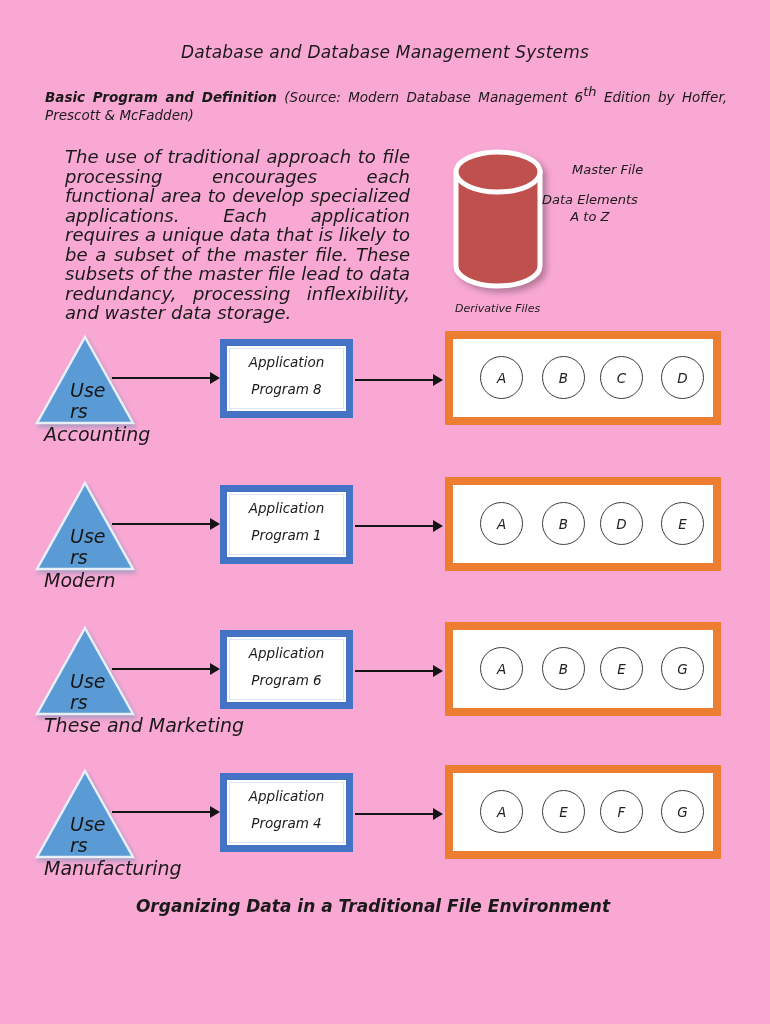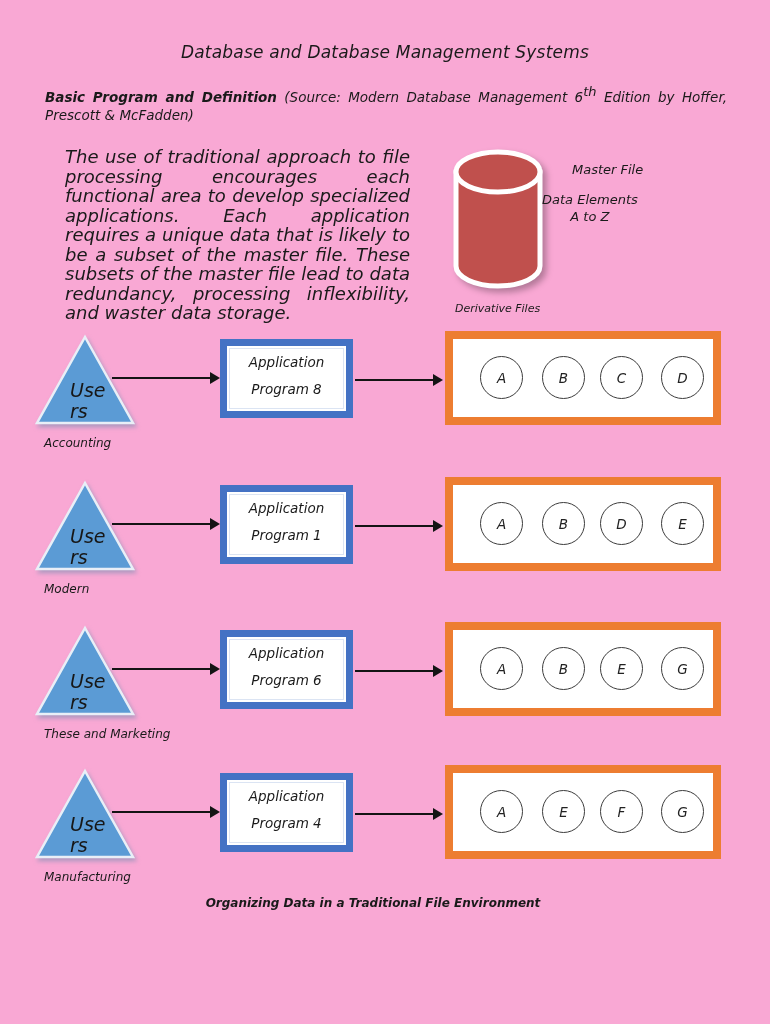--- a/index.html
+++ b/index.html
@@ -31,21 +31,21 @@
 
   .row{position:absolute;left:0;width:770px;height:125px;}
   .tri{
     position:absolute;left:34px;top:3px;width:102px;height:96px;
     filter:drop-shadow(2px 3px 2px rgba(110,140,175,.55));
   }
   .tri polygon{fill:#5B9BD5;stroke:#E9EFF7;stroke-width:2.5;}
   .users{
     position:absolute;left:70px;top:49px;font-size:19px;line-height:21px;color:#171717;
   }
-  .dept{position:absolute;left:44px;top:105px;font-size:12px;}
+  .dept{position:absolute;left:44px;top:92px;font-size:19px;}
   .appbox{
     position:absolute;left:220px;top:8px;width:133px;height:79px;box-sizing:border-box;
     border:7px solid #4472C4;background:#fff;
     box-shadow:inset 0 0 0 2px #ffffff, inset 0 0 0 3px #dbe4f3;
     text-align:center;font-size:13.5px;padding-top:8px;
   }
   .appbox .l1{margin-bottom:11px;}
   .arrow{position:absolute;height:2px;background:#141414;}
   .arrow::after{
     content:"";position:absolute;right:-9px;top:-5px;
@@ -58,21 +58,21 @@
     border:8px solid #ED7D31;background:#fff;
   }
   .circle{
     position:absolute;top:17px;width:43px;height:43px;border-radius:50%;
     border:1.6px solid #3c3c3c;background:#fff;box-sizing:border-box;
     display:flex;align-items:center;justify-content:center;font-size:13.5px;color:#222;
   }
   .circle.c0{left:27px}.circle.c1{left:89px}.circle.c2{left:147px}.circle.c3{left:208px}
   .caption{
     position:absolute;top:896px;left:0;width:746px;text-align:center;
-    font-size:12px;font-weight:bold;
+    font-size:17px;font-weight:bold;
   }
 </style>
 </head>
 <body>
 
 <div id="page">
 
   <div class="title">Database and Database Management Systems</div>
 
   <div class="heading"><b>Basic Program and Definition</b><span> (Source: Modern Database Management 6</span><sup>th</sup><span> Edition by Hoffer, Prescott &amp; McFadden)</span></div>

